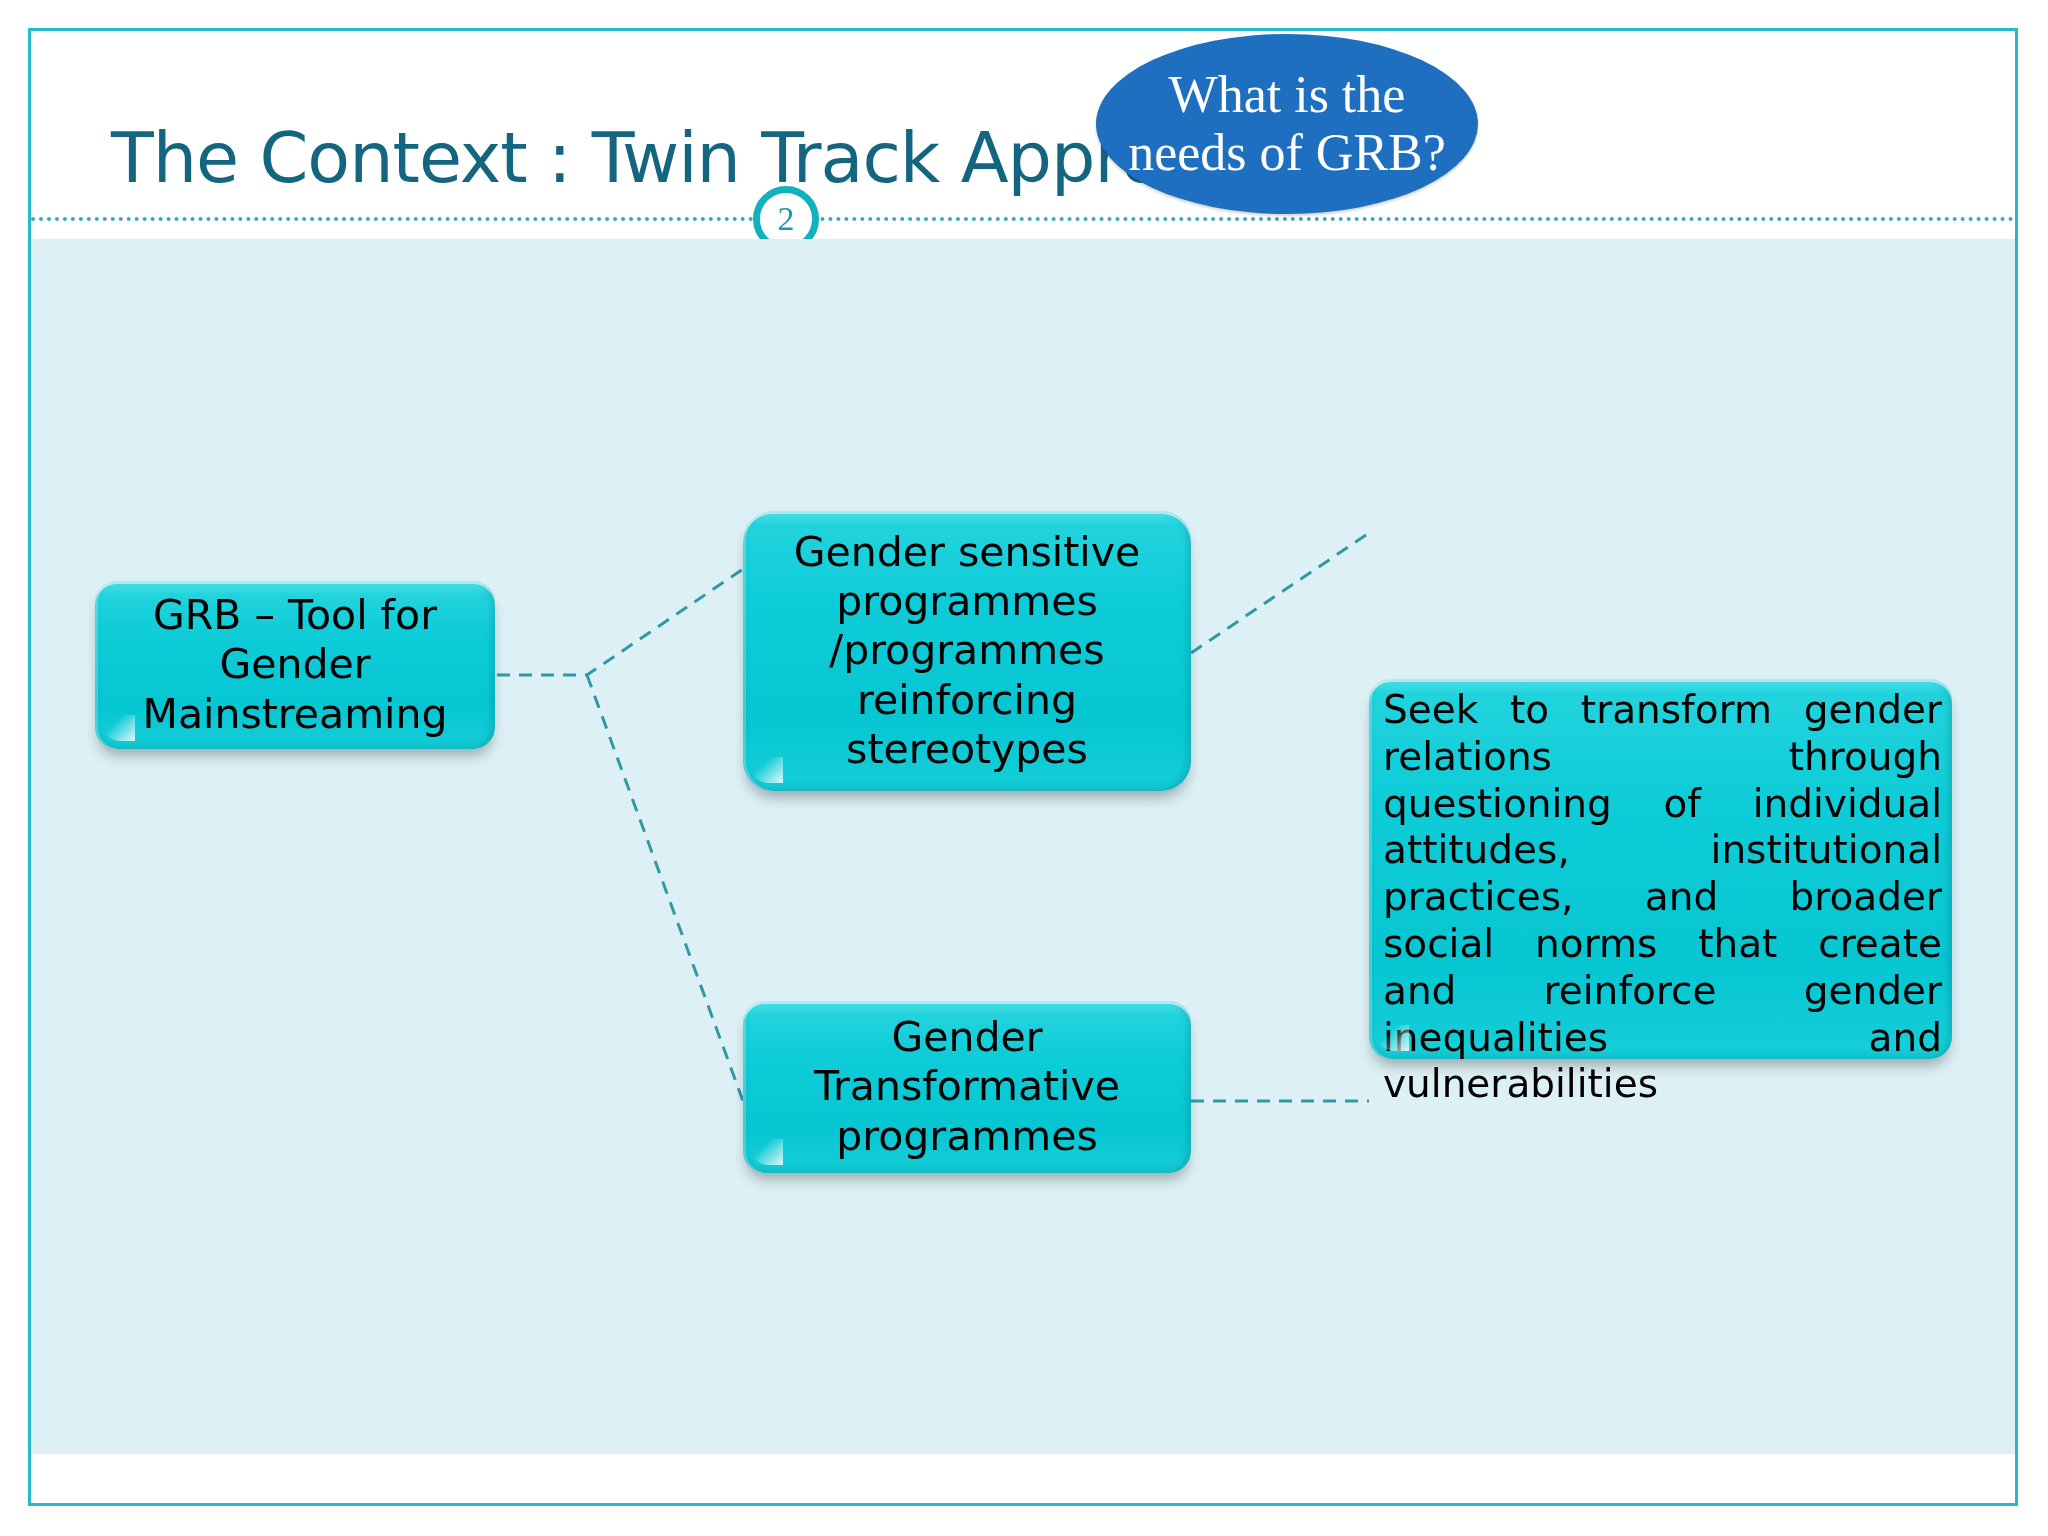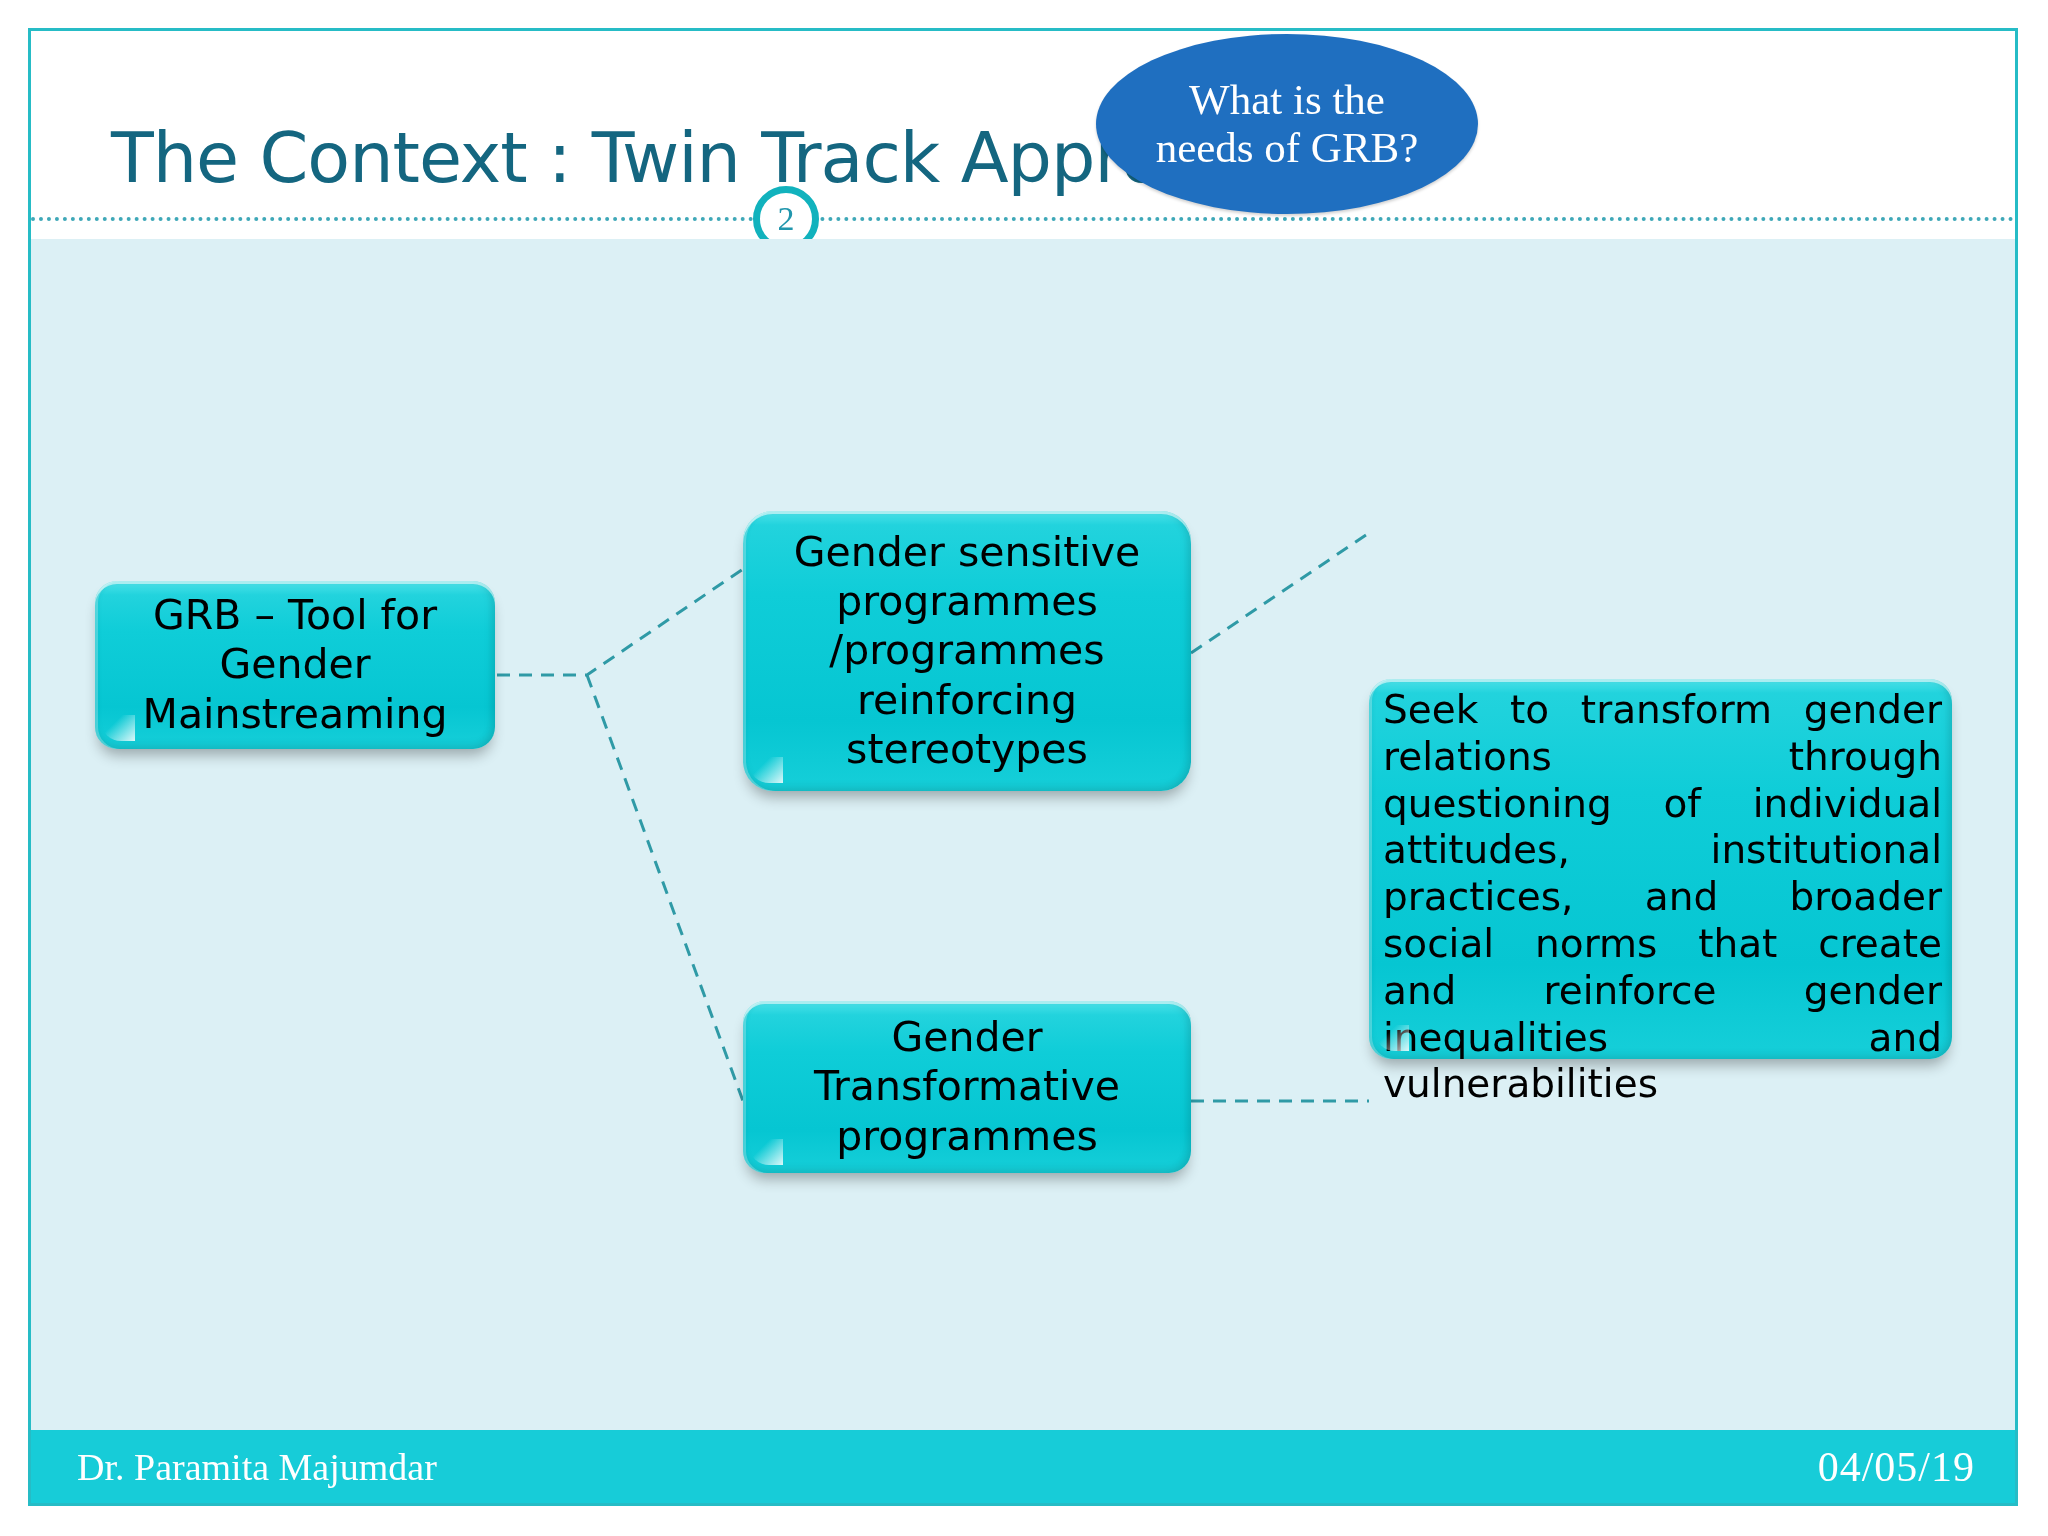--- a/index.html
+++ b/index.html
@@ -88,21 +88,21 @@
     border-radius: 50%;
     background: #1f6fc0;
     display: flex;
     align-items: center;
     justify-content: center;
     flex-direction: column;
     box-shadow: 0 2px 3px rgba(0,0,0,0.18);
   }
   .focus-ellipse .line {
     font-family: "Liberation Serif", serif;
-    font-size: 43px;
+    font-size: 52px;
     color: #ffffff;
     line-height: 1.12;
     white-space: nowrap;
   }
 
   
   .body-area {
     position: absolute;
     left: 0;
     top: 208px;
@@ -278,18 +278,14 @@
     <div class="fbox center" id="box-transformative">
       <div class="ftext">Gender Transformative programmes</div>
     </div>
 
     <div class="fbox justify" id="box-seek">
       <div class="ftext">Seek to transform gender relations through questioning of individual attitudes, institutional practices, and broader social norms that create and reinforce gender inequalities and vulnerabilities</div>
     </div>
 
   </div>
 
-  <div class="footer">
-    <div class="footer-author">Dr. Paramita Majumdar</div>
-    <div class="footer-date">04/05/19</div>
-  </div>
 
 </div>
 
 </body></html>

